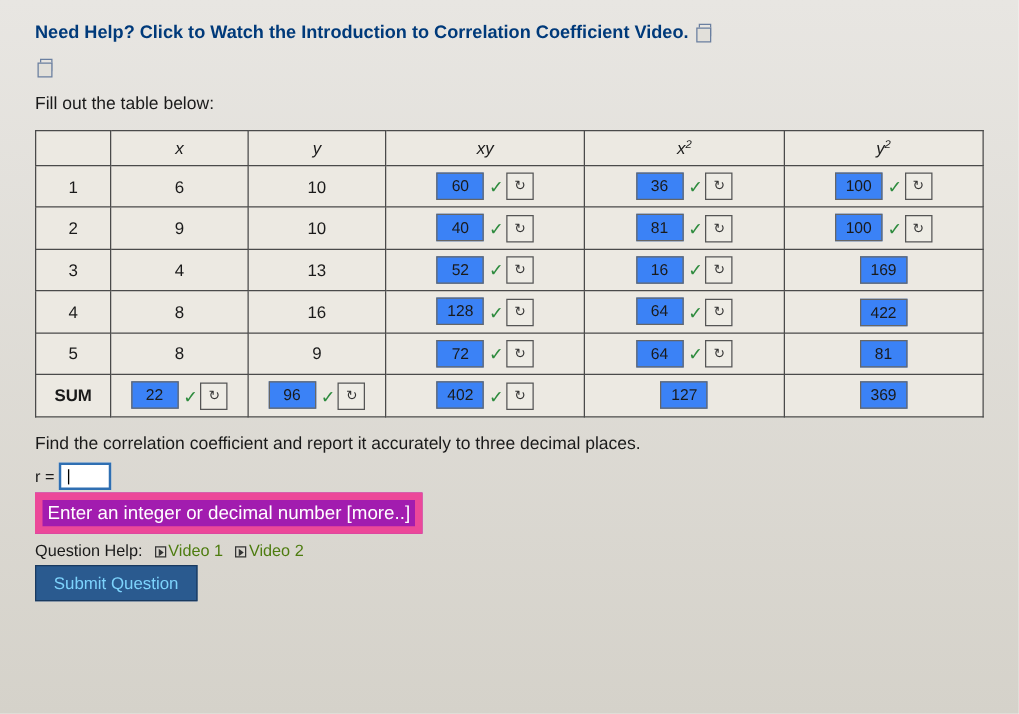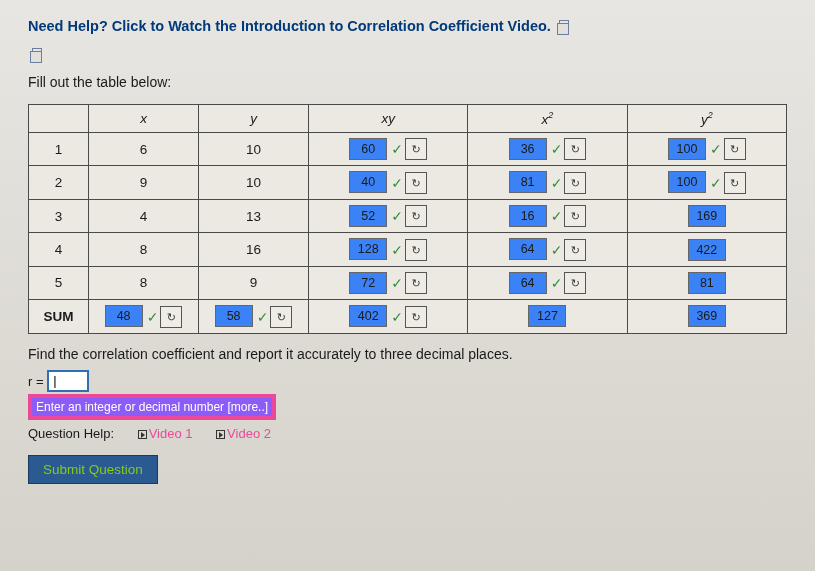--- a/index.html
+++ b/index.html
@@ -85,56 +85,56 @@
     .r-input {
       border: 2px solid #2f6fb2;
       width: 42px;
       height: 22px;
       padding: 2px 4px;
       font-size: 13px;
       background: #fff;
     }
     .hint {
       display: inline-block;
-      background: #8b5cf6;
+      background: #a21caf;
       color: #fff;
-      border: 4px solid #ec4899;
-      font-size: 12px;
+      border: 6px solid #ec4899;
+      font-size: 15px;
       padding: 2px 4px;
       margin-top: 2px;
     }
     .qhelp { margin-top: 6px; font-size: 13px; }
     .vid-btn {
       display: inline-block;
-      margin-left: 20px;
-      color: #ec4899;
+      margin-left: 6px;
+      color: #4d7c0f;
     }
     .play-icon {
       display: inline-block;
       width: 9px; height: 9px;
       border: 1px solid #333;
       position: relative;
       margin-right: 2px;
       top: 1px;
     }
     .play-icon::after {
       content: "";
       position: absolute;
       left: 2px; top: 1px;
       border-left: 4px solid #333;
       border-top: 3px solid transparent;
       border-bottom: 3px solid transparent;
     }
     .submit-btn {
       display: inline-block;
       background: #2a5a8f;
-      color: #84cc16;
+      color: #7dd3fc;
       border: 1px solid #1a3a5f;
       padding: 6px 14px;
-      margin-top: 14px;
+      margin-top: 4px;
       font-size: 13.5px;
       cursor: pointer;
     }
     sup { font-size: 9px; }
   </style>
 </head>
 <body>
 
 
 
@@ -196,22 +196,22 @@
       <tr>
         <td class="rownum">5</td>
         <td class="static">8</td>
         <td class="static">9</td>
         <td><span class="cell-box">72</span><span class="check">✓</span><span class="retry-btn">↻</span></td>
         <td><span class="cell-box">64</span><span class="check">✓</span><span class="retry-btn">↻</span></td>
         <td><span class="cell-box">81</span></td>
       </tr>
       <tr>
         <td class="sum-label">SUM</td>
-        <td><span class="cell-box">48</span><span class="check">✓</span><span class="retry-btn">↻</span></td>
-        <td><span class="cell-box">58</span><span class="check">✓</span><span class="retry-btn">↻</span></td>
+        <td><span class="cell-box">22</span><span class="check">✓</span><span class="retry-btn">↻</span></td>
+        <td><span class="cell-box">96</span><span class="check">✓</span><span class="retry-btn">↻</span></td>
         <td><span class="cell-box">402</span><span class="check">✓</span><span class="retry-btn">↻</span></td>
         <td><span class="cell-box">127</span></td>
         <td><span class="cell-box">369</span></td>
       </tr>
     </tbody>
 </table>
 
 <div class="prompt">Find the correlation coefficient and report it accurately to three decimal places.</div>
 
 <div class="r-line">

